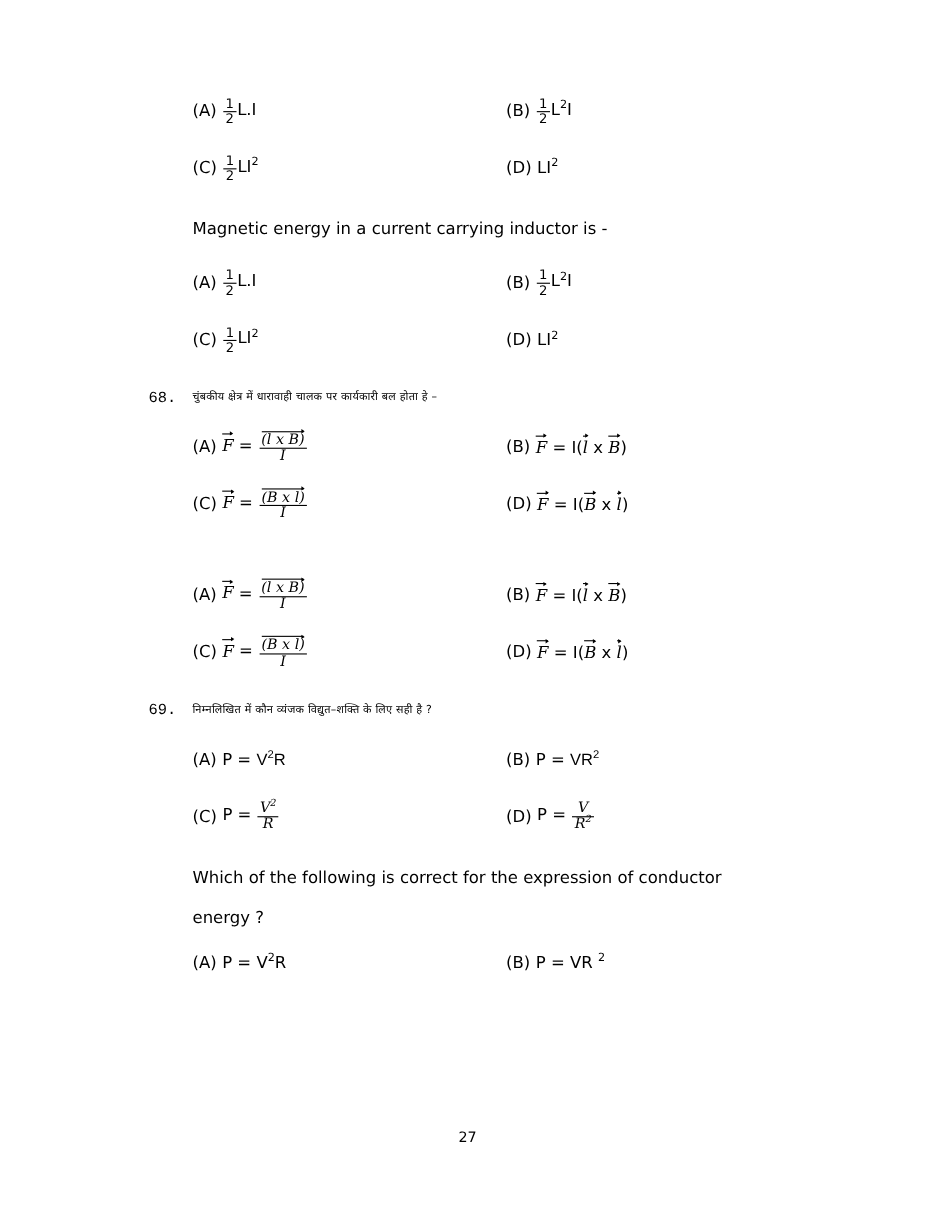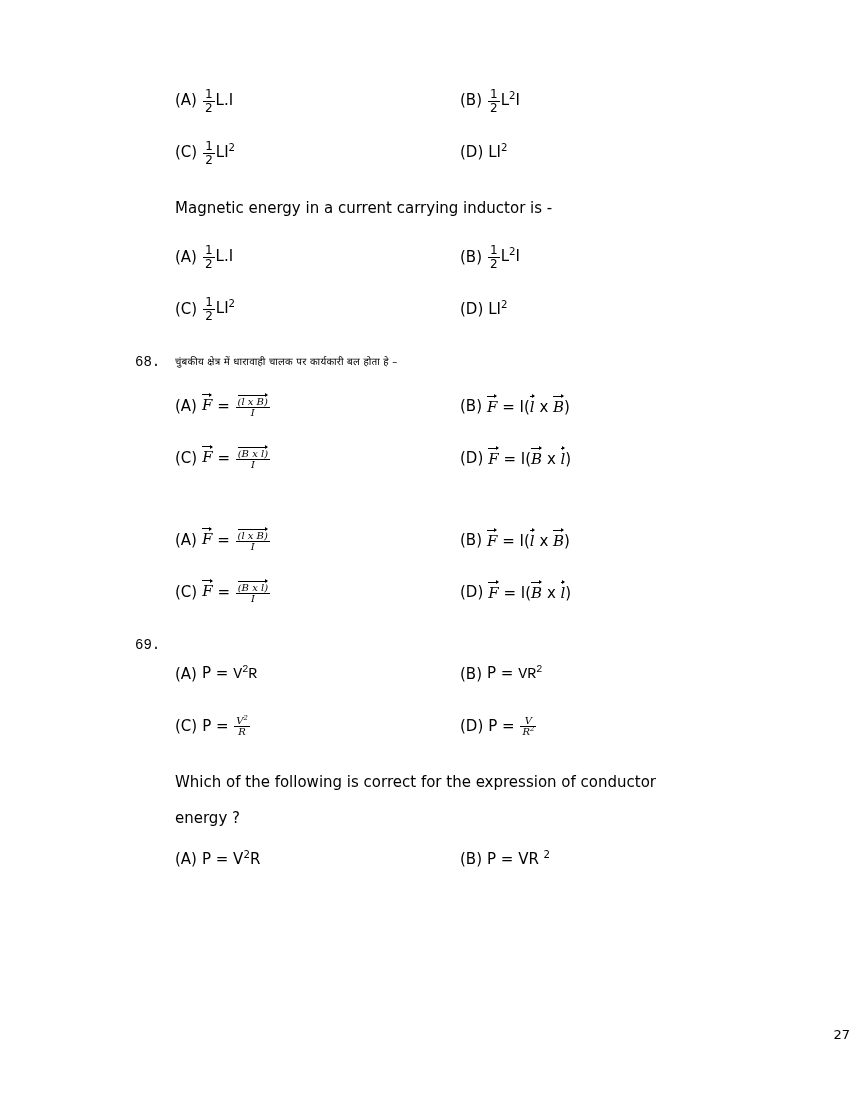--- a/index.html
+++ b/index.html
@@ -79,21 +79,21 @@
     top: 1px;
   }
   .frac .num {
     padding: 0 2px;
     border-bottom: 1px solid #000;
   }
   .frac .den {
     padding: 0 2px;
   }
   .frac.big {
-    font-size: 10px;
+    font-size: 13px;
   }
   .frac.ital .num, .frac.ital .den {
     font-family: "DejaVu Serif", serif;
     font-style: italic;
   }
   sup {
     font-size: 0.68em;
     vertical-align: super;
     line-height: 0;
   }
@@ -117,28 +117,28 @@
     top: -1.5px;
     border-left: 3px solid #000;
     border-top: 2px solid transparent;
     border-bottom: 2px solid transparent;
   }
   .it {
     font-family: "DejaVu Serif", serif;
     font-style: italic;
   }
   .serif {
-    font-family: Liberation Mono, monospace;
+    font-family: Liberation Sans, sans-serif;
   }
   .pagenum {
     position: absolute;
     bottom: 58px;
     left: 0;
     width: 850px;
-    text-align: right;
+    text-align: center;
     font-size: 13px;
   }
   .justify {
     text-align: justify;
   }
 </style>
 </head>
 <body>
 
 <div class="page">
@@ -297,20 +297,21 @@
         </span>
       </div>
     </div>
   </div>
 
   <div class="row-gap-lg"></div>
 
   <div class="qblock">
     <div style="position:relative;">
       <span class="qnum">69.</span>
+      <div class="qtext hindi">निम्नलिखित में कौन व्यंजक विद्युत–शक्ति के लिए सही है ?</div>
     </div>
     <div class="row-gap-md"></div>
     <div class="opts">
       <div class="opt colA">
         <span class="lbl">(A)</span>
         <span>P = <span class="serif">V<sup>2</sup>R</span></span>
       </div>
       <div class="opt colB">
         <span class="lbl">(B)</span>
         <span>P = <span class="serif">VR<sup>2</sup></span></span>

